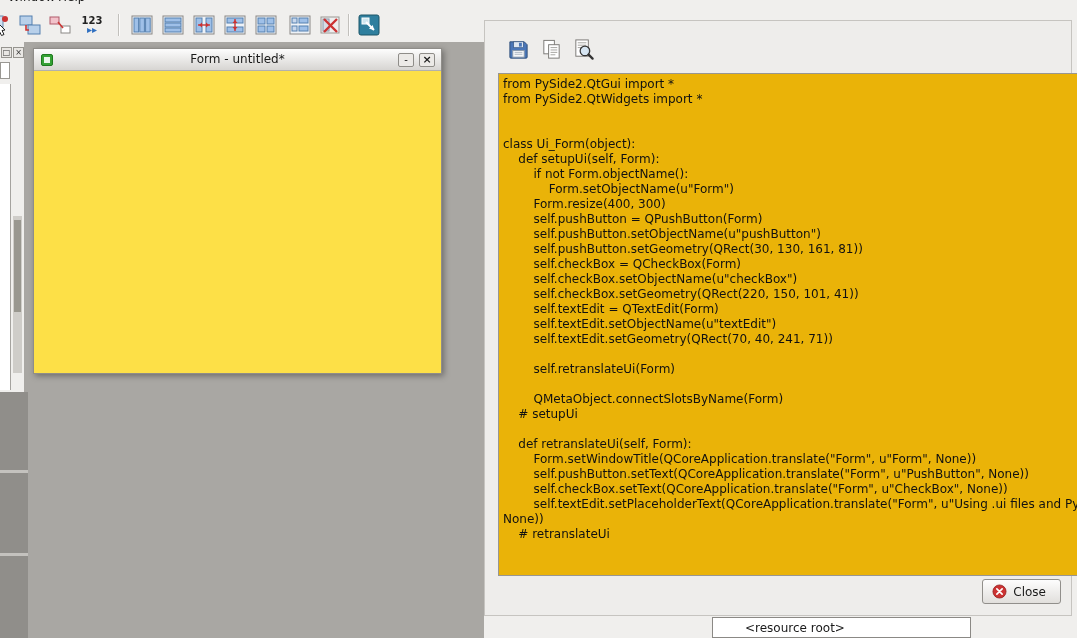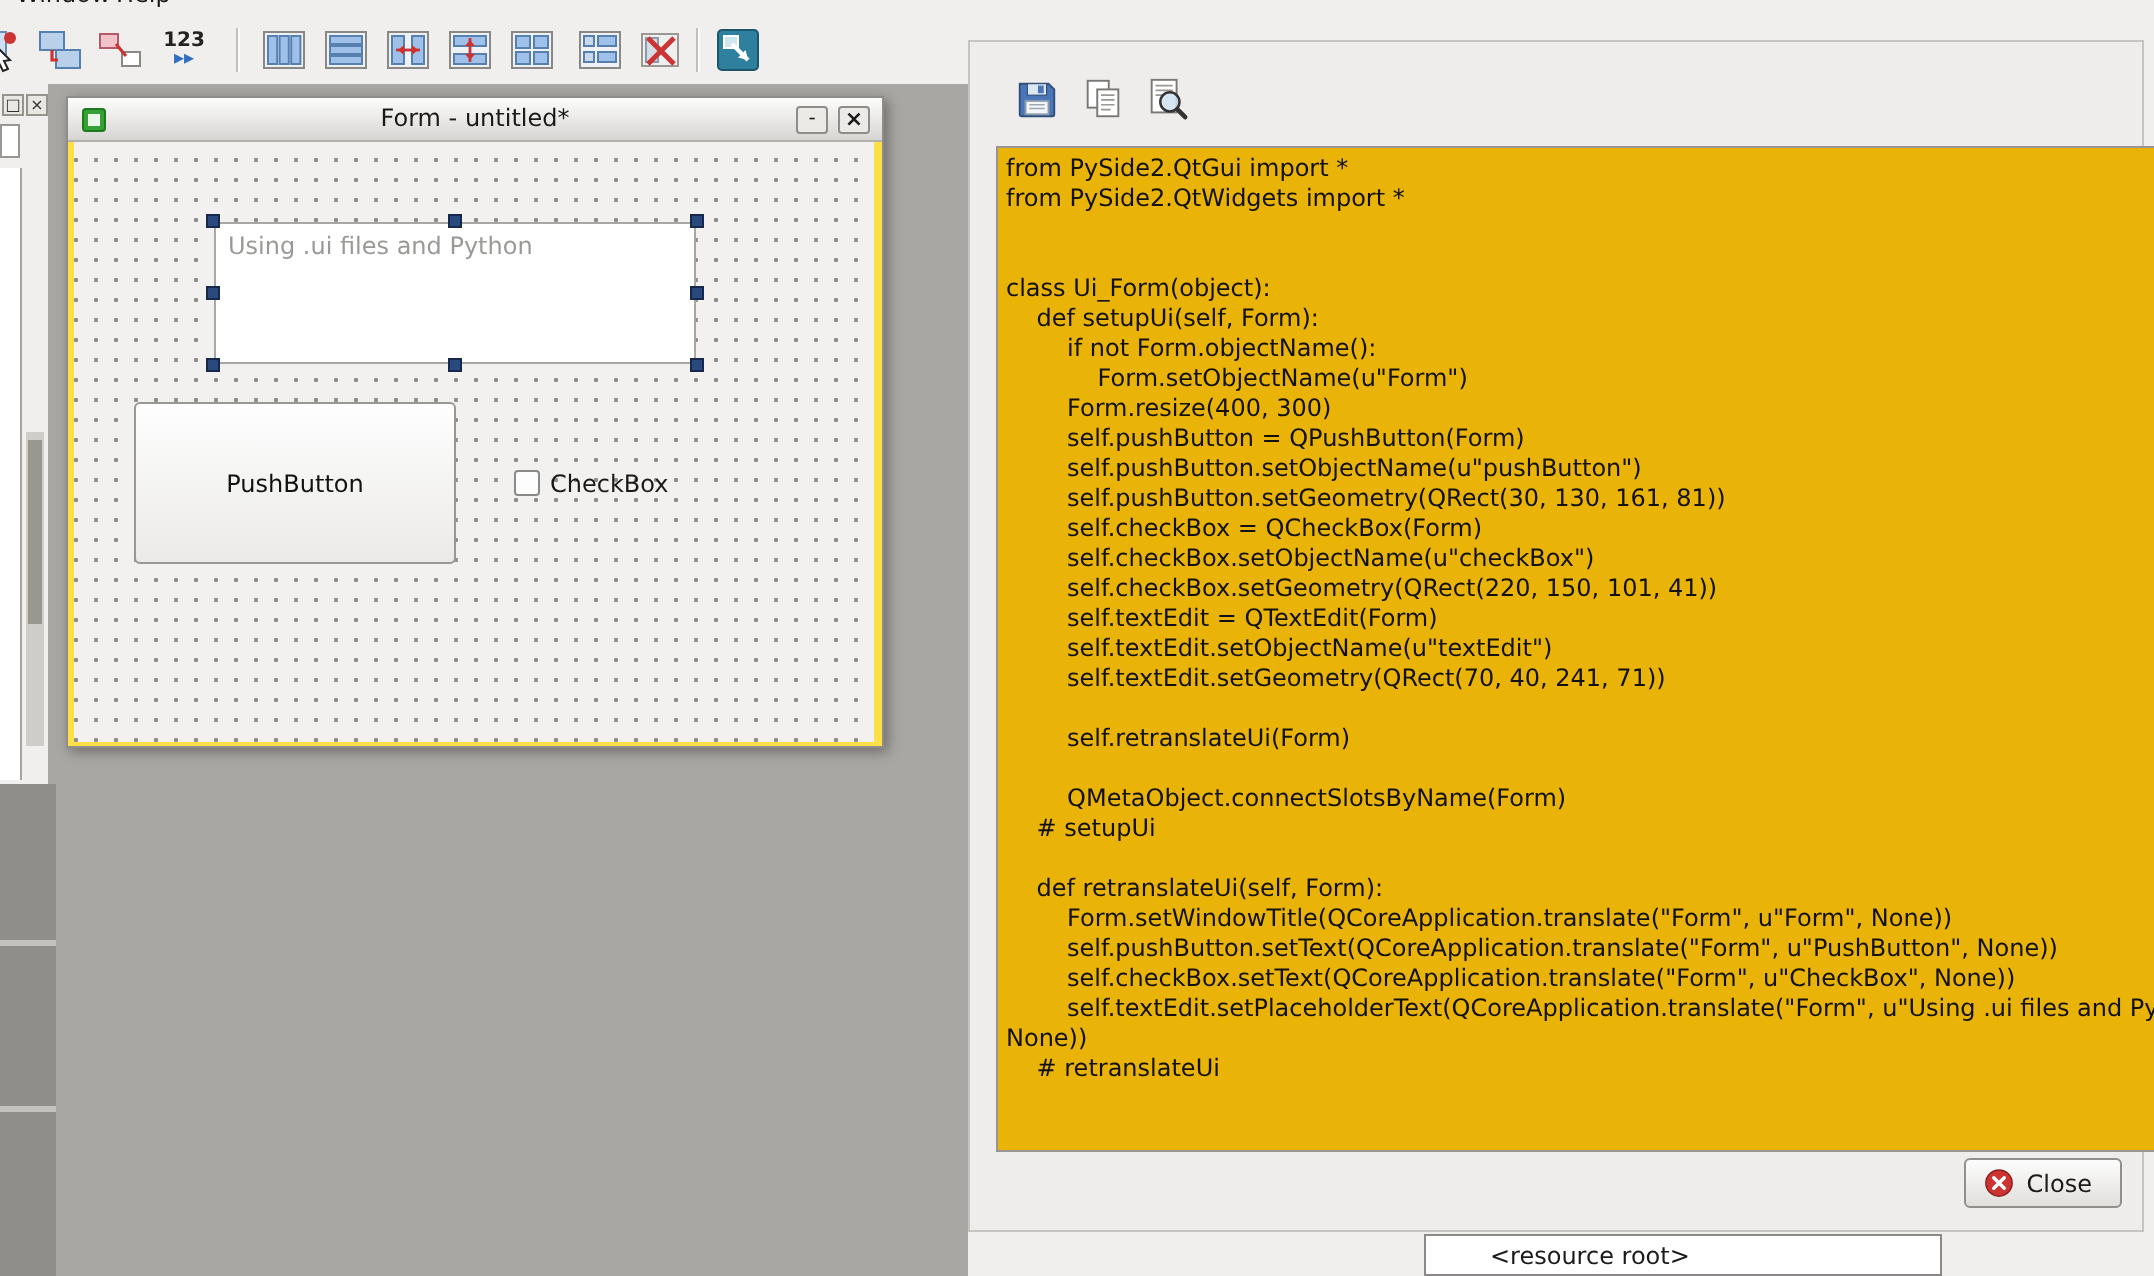--- a/index.html
+++ b/index.html
@@ -197,40 +197,20 @@
     <div class="gap" style="top:78px;"></div>
     <div class="gap" style="top:161px;"></div>
   </div>
 
   <div class="form-window">
     <div class="fw-titlebar">
       <span class="fw-icon"></span>
       <span class="fw-title">Form - untitled*</span>
       <span class="fw-ctl fw-min">-</span>
       <span class="fw-ctl fw-close">×</span>
-    </div>
-    <div class="fw-body">
-      <div class="te">Using .ui files and Python</div>
-
-      <div class="handle" style="left:66px;top:36px;"></div>
-      <div class="handle" style="left:187px;top:36px;"></div>
-      <div class="handle" style="left:308px;top:36px;"></div>
-      <div class="handle" style="left:66px;top:72px;"></div>
-      <div class="handle" style="left:308px;top:72px;"></div>
-      <div class="handle" style="left:66px;top:108px;"></div>
-      <div class="handle" style="left:187px;top:108px;"></div>
-      <div class="handle" style="left:308px;top:108px;"></div>
-
-      <div class="pb">
-        <span>PushButton</span>
-      </div>
-      <div class="cb">
-        <span class="cb-box"></span>
-        <span>CheckBox</span>
-      </div>
     </div>
   </div>
 
   <div class="code-dialog">
     <div class="cd-tbtn" style="left:20px;">
       <svg viewBox="0 0 24 24">
           <path d="M3 4h15l3 3v13a1 1 0 0 1-1 1H4a1 1 0 0 1-1-1z" fill="#4a76b8" stroke="#2f4f7a"></path>
           <rect x="7" y="4" width="10" height="6" fill="#dde7f2" stroke="#2f4f7a" stroke-width=".6"></rect>
           <rect x="12.5" y="5" width="3" height="4" fill="#4a76b8"></rect>
           <rect x="6" y="13" width="12" height="7" fill="#f5f6f8" stroke="#8a99ab"></rect>

